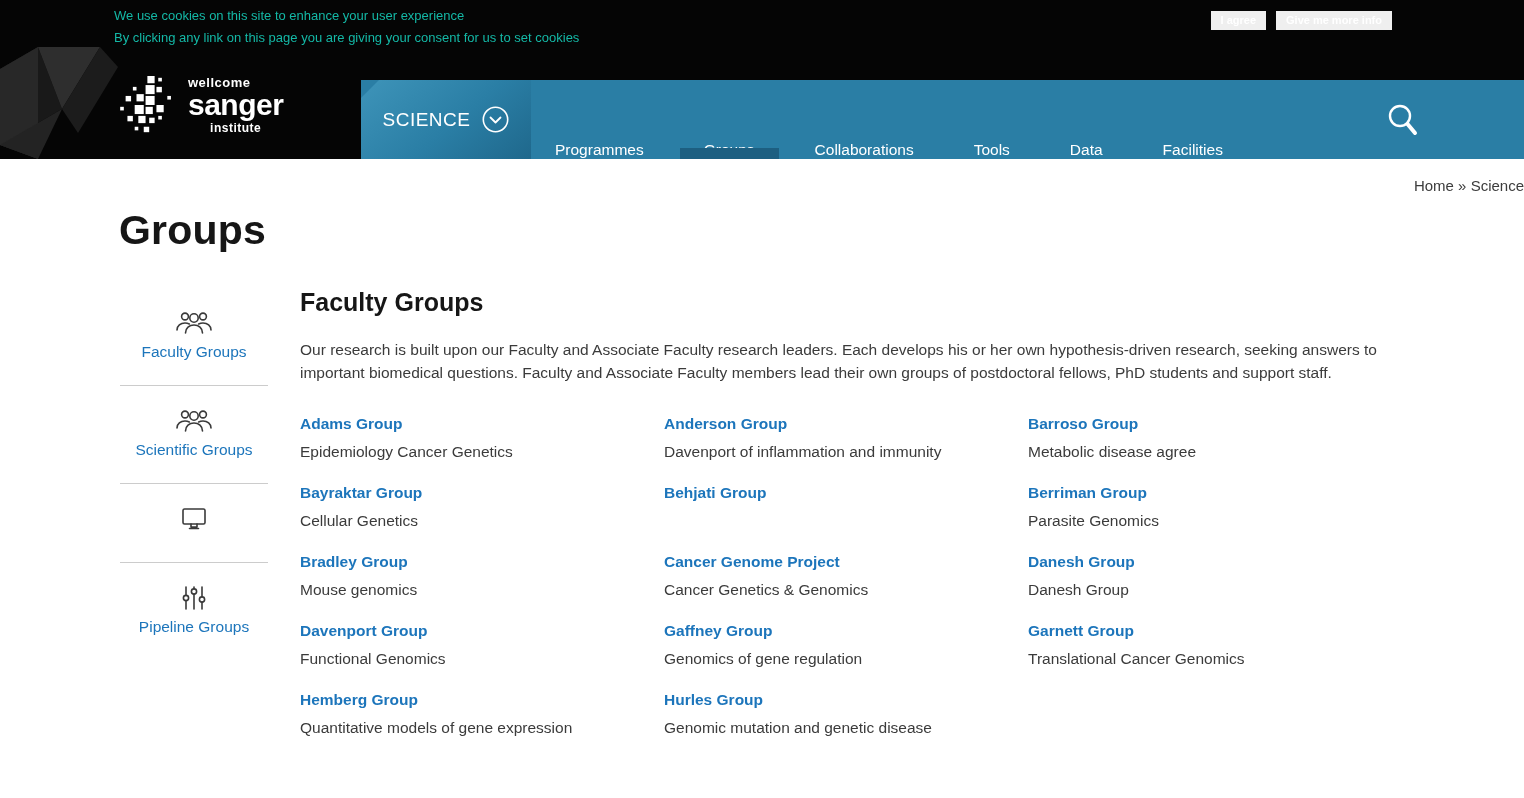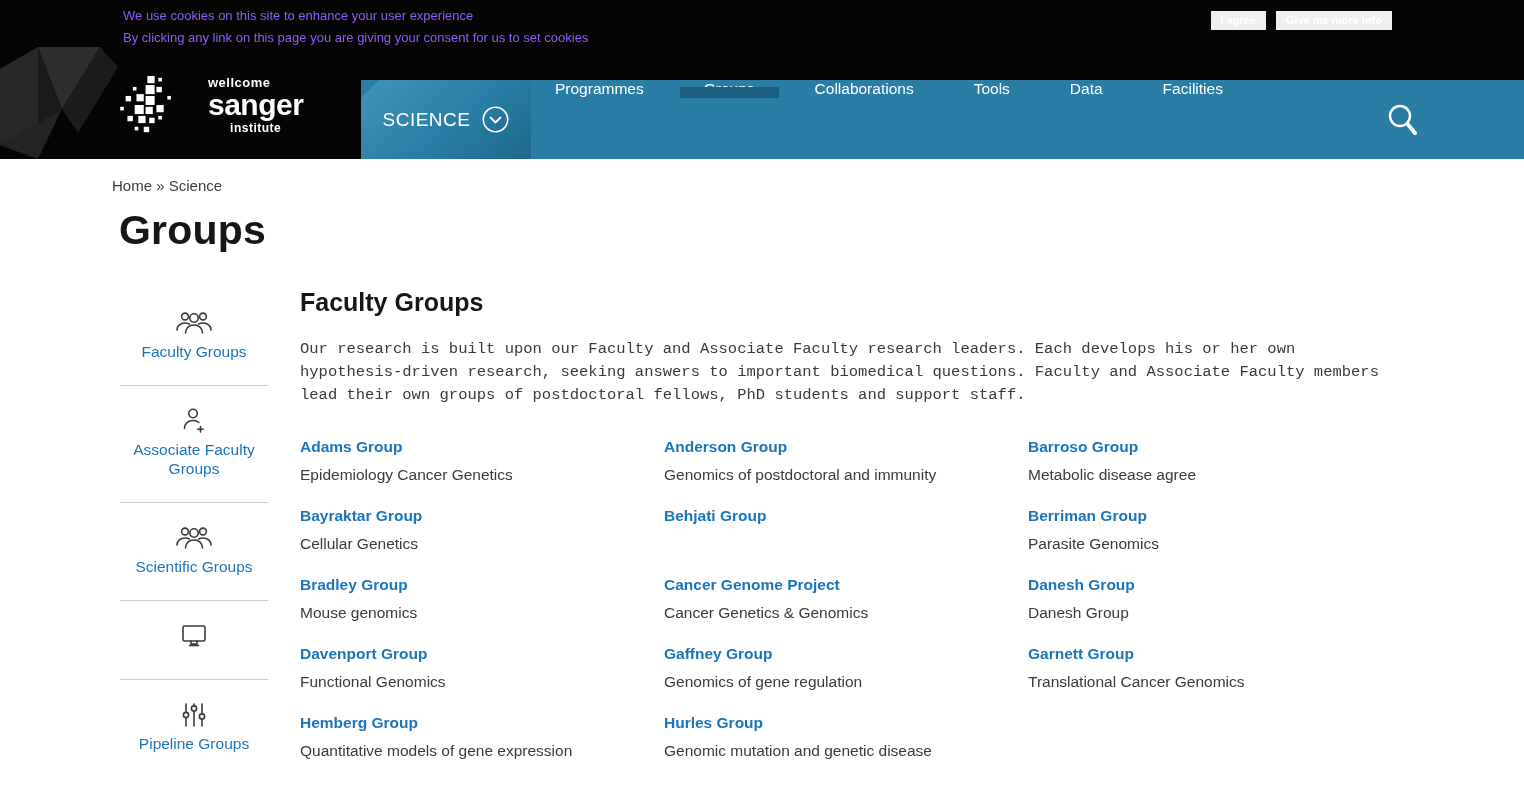--- a/index.html
+++ b/index.html
@@ -6,65 +6,65 @@
   html,body { background:#ffffff; }
   body { font-family:"Liberation Sans", sans-serif; }
   #page { position:relative; width:1524px; height:798px; background:#ffffff; overflow:hidden; }
 
   
   .site-header { position:absolute; top:0; left:0; width:1524px; height:159px; background:#050505; }
   .header-deco { position:absolute; left:0; top:47px; width:130px; height:112px; }
 
   
   .cookie-banner { position:absolute; top:0; left:0; width:100%; height:47px; }
-  .cookie-text { position:absolute; left:123px; top:5px; color:#8b5cf6; font-size:13px; line-height:22px; }
+  .cookie-text { position:absolute; left:114px; top:5px; color:#14b8a6; font-size:13px; line-height:22px; }
   .cookie-actions { position:absolute; right:132px; top:11px; display:flex; gap:10px; }
   .cookie-btn { border:none; color:#fff; font-size:11px; font-weight:bold;
                 padding:3px 10px 4px; cursor:pointer; font-family:"Liberation Sans",sans-serif; }
 
   
-  .logo { position:absolute; left:120px; top:76px; display:flex; align-items:center; gap:26px; cursor:pointer; }
+  .logo { position:absolute; left:120px; top:76px; display:flex; align-items:center; gap:6px; cursor:pointer; }
   .logo-text { color:#fff; line-height:1; }
   .logo-wellcome { font-size:13px; font-weight:bold; letter-spacing:.5px; }
   .logo-sanger { font-size:30px; font-weight:bold; letter-spacing:-.5px; margin:1px 0 2px; }
   .logo-institute { font-size:12px; font-weight:bold; letter-spacing:.5px;text-align:center; }
 
   
   .main-nav { position:absolute; left:361px; top:80px; right:0; height:79px; background:#2a7ea5; display:flex; align-items:stretch; }
   .science-tab { width:170px; display:flex; align-items:center; justify-content:center; gap:12px;
                  background:linear-gradient(140deg,#3e94b9 0%, #2a7ea5 55%, #1f688c 100%);
                  clip-path:polygon(18px 0, 100% 0, 100% 100%, 0 100%, 0 18px);
                  color:#fff; font-size:19px; letter-spacing:.5px; cursor:pointer; }
-  .nav-items { display:flex; align-items:flex-start;gap:12px; }
+  .nav-items { display:flex; align-items:flex-end;gap:12px; }
   .nav-item { position:relative; display:flex; align-items:center; padding:0 24px; color:#ffffff;
               font-size:15.5px; cursor:pointer; white-space:nowrap; }
   .nav-item .active-bar { display:none; }
   .nav-item.active .active-bar { display:block; position:absolute; left:0; right:0; bottom:0; height:11px; background:#1d5f81; }
   .nav-search { position:absolute; right:105px; top:0; bottom:0; display:flex; align-items:center; cursor:pointer; }
 
   
   .content { position:absolute; top:159px; left:0; width:100%; }
-  .breadcrumb { margin:18px 0 0 112px; font-size:15px; color:#3c3c3c; }
+  .breadcrumb { margin:18px 0 0 57px; font-size:15px; color:#3c3c3c;text-align:right; }
   .breadcrumb a { color:#3c3c3c; text-decoration:none; cursor:pointer; }
   .page-title { margin:13px 0 0 119px; font-size:41px; font-weight:bold; color:#161616; letter-spacing:.2px; }
 
   .body-row { display:flex; margin-top:34px; }
 
   
   .sidebar { width:148px; margin-left:120px; flex:none; }
   .sidebar-item { display:flex; flex-direction:column; align-items:center; text-align:center;
                   padding:21px 0 24px; border-bottom:1px solid #cccccc; cursor:pointer; }
   .sidebar-item:last-child { border-bottom:none; }
   .sidebar-item .s-icon { height:26px; margin-bottom:7px; color:#3a3a3a; }
   .sidebar-item .s-label { color:#1c75bb; font-size:15.5px; line-height:19px; }
 
   
   .main-col { margin-left:32px; width:1104px; }
   .section-heading { font-size:25px; font-weight:bold; color:#161616; }
-  .section-intro { margin-top:21px; font-size:15.5px; line-height:23px; color:#3b3b3b;font-family:Liberation Mono, monospace; }
+  .section-intro { margin-top:21px; font-size:15.5px; line-height:23px; color:#3b3b3b; }
   .groups-grid { margin-top:31px; display:grid; grid-template-columns:364px 364px 364px; }
   .group-cell { margin-bottom:23px; }
   .group-name { display:inline-block; color:#1c75bb; font-size:15.5px; font-weight:bold; text-decoration:none; cursor:pointer; }
   .group-desc { margin-top:10px; font-size:15.5px; color:#3b3b3b; }
 </style>
 </head>
 <body>
 
 <div id="page">
 
@@ -175,30 +175,20 @@
                   <circle cx="30" cy="7.5" r="3.4"></circle>
                   <path d="M4 21c0-4.4 3.6-7 8-7 1.6 0 3.1.35 4.3 1"></path>
                   <path d="M38 21c0-4.4-3.6-7-8-7-1.6 0-3.1.35-4.3 1"></path>
                   <circle cx="21" cy="9" r="4.2"></circle>
                   <path d="M12.5 24c0-5 3.8-8 8.5-8s8.5 3 8.5 8"></path>
                 </g>
               </svg></span>
             <span class="s-label">Faculty Groups</span>
           </div>
           <div class="sidebar-item">
-            <span class="s-icon"><svg width="30" height="27" viewBox="0 0 30 27" aria-hidden="true">
-                <g fill="none" stroke="currentColor" stroke-width="1.6" stroke-linecap="round">
-                  <circle cx="14" cy="6.5" r="4.2"></circle>
-                  <path d="M5.5 21.5c0-5 3.8-8 8.5-8 2.3 0 4.4.7 5.9 2"></path>
-                  <path d="M21.5 19.5v5.4M18.8 22.2h5.4"></path>
-                </g>
-              </svg></span>
-            <span class="s-label">Associate Faculty Groups</span>
-          </div>
-          <div class="sidebar-item">
             <span class="s-icon"><svg width="42" height="26" viewBox="0 0 42 26" aria-hidden="true">
                 <g fill="none" stroke="currentColor" stroke-width="1.6" stroke-linecap="round">
                   <circle cx="12" cy="7.5" r="3.4"></circle>
                   <circle cx="30" cy="7.5" r="3.4"></circle>
                   <path d="M4 21c0-4.4 3.6-7 8-7 1.6 0 3.1.35 4.3 1"></path>
                   <path d="M38 21c0-4.4-3.6-7-8-7-1.6 0-3.1.35-4.3 1"></path>
                   <circle cx="21" cy="9" r="4.2"></circle>
                   <path d="M12.5 24c0-5 3.8-8 8.5-8s8.5 3 8.5 8"></path>
                 </g>
               </svg></span>
@@ -228,21 +218,21 @@
               </svg></span>
             <span class="s-label">Pipeline Groups</span>
           </div>
         </aside>
 
       <section class="main-col">
         <h2 class="section-heading">Faculty Groups</h2>
         <p class="section-intro">Our research is built upon our Faculty and Associate Faculty research leaders. Each develops his or her own hypothesis-driven research, seeking answers to important biomedical questions. Faculty and Associate Faculty members lead their own groups of postdoctoral fellows, PhD students and support staff.</p>
         <div class="groups-grid" id="groups-grid">
             <div class="group-cell"><a class="group-name">Adams Group</a><div class="group-desc">Epidemiology Cancer Genetics</div></div>
-            <div class="group-cell"><a class="group-name">Anderson Group</a><div class="group-desc">Genomics of postdoctoral and immunity</div></div>
+            <div class="group-cell"><a class="group-name">Anderson Group</a><div class="group-desc">Davenport of inflammation and immunity</div></div>
             <div class="group-cell"><a class="group-name">Barroso Group</a><div class="group-desc">Metabolic disease agree</div></div>
             <div class="group-cell"><a class="group-name">Bayraktar Group</a><div class="group-desc">Cellular Genetics</div></div>
             <div class="group-cell"><a class="group-name">Behjati Group</a></div>
             <div class="group-cell"><a class="group-name">Berriman Group</a><div class="group-desc">Parasite Genomics</div></div>
             <div class="group-cell"><a class="group-name">Bradley Group</a><div class="group-desc">Mouse genomics</div></div>
             <div class="group-cell"><a class="group-name">Cancer Genome Project</a><div class="group-desc">Cancer Genetics &amp; Genomics</div></div>
             <div class="group-cell"><a class="group-name">Danesh Group</a><div class="group-desc">Danesh Group</div></div>
             <div class="group-cell"><a class="group-name">Davenport Group</a><div class="group-desc">Functional Genomics</div></div>
             <div class="group-cell"><a class="group-name">Gaffney Group</a><div class="group-desc">Genomics of gene regulation</div></div>
             <div class="group-cell"><a class="group-name">Garnett Group</a><div class="group-desc">Translational Cancer Genomics</div></div>

